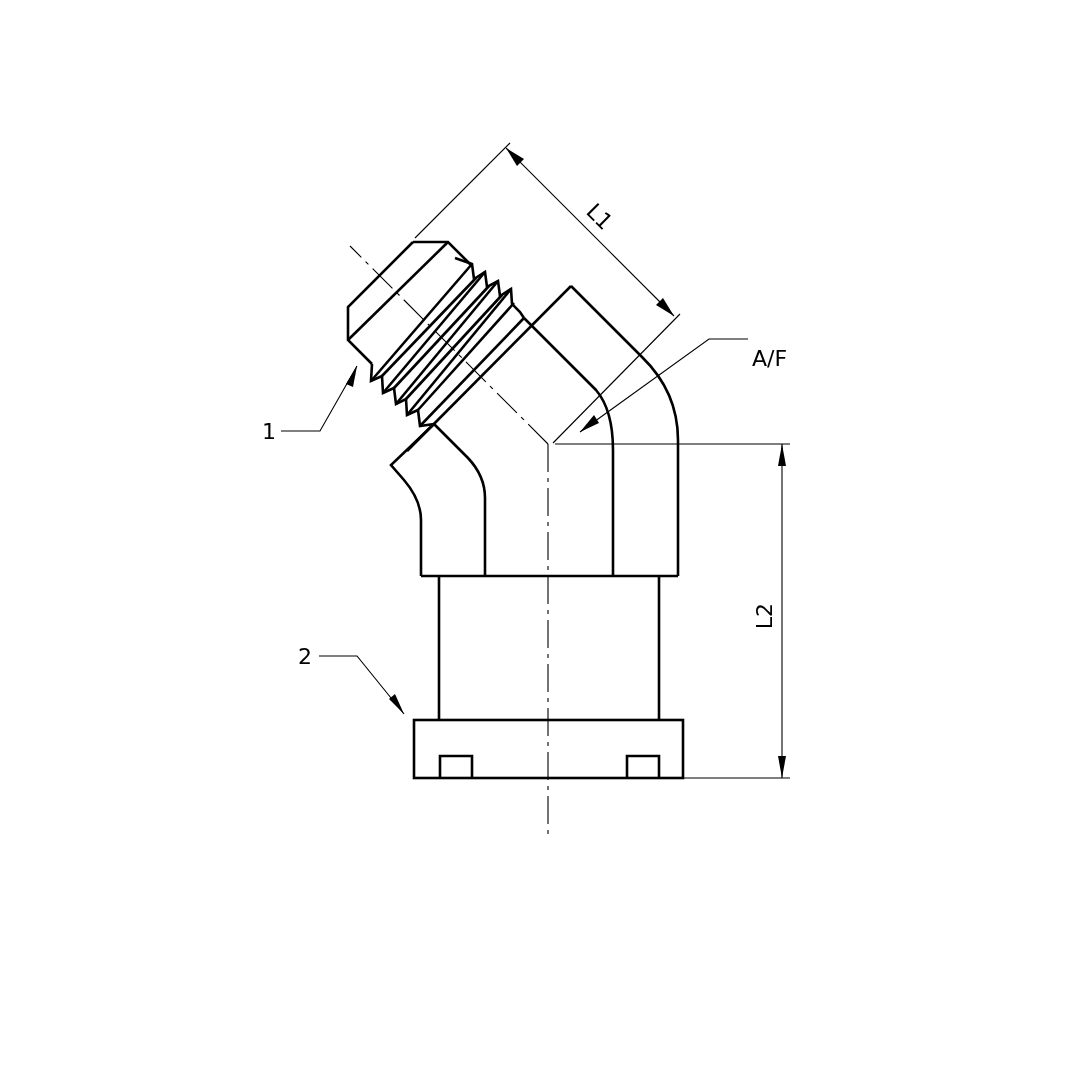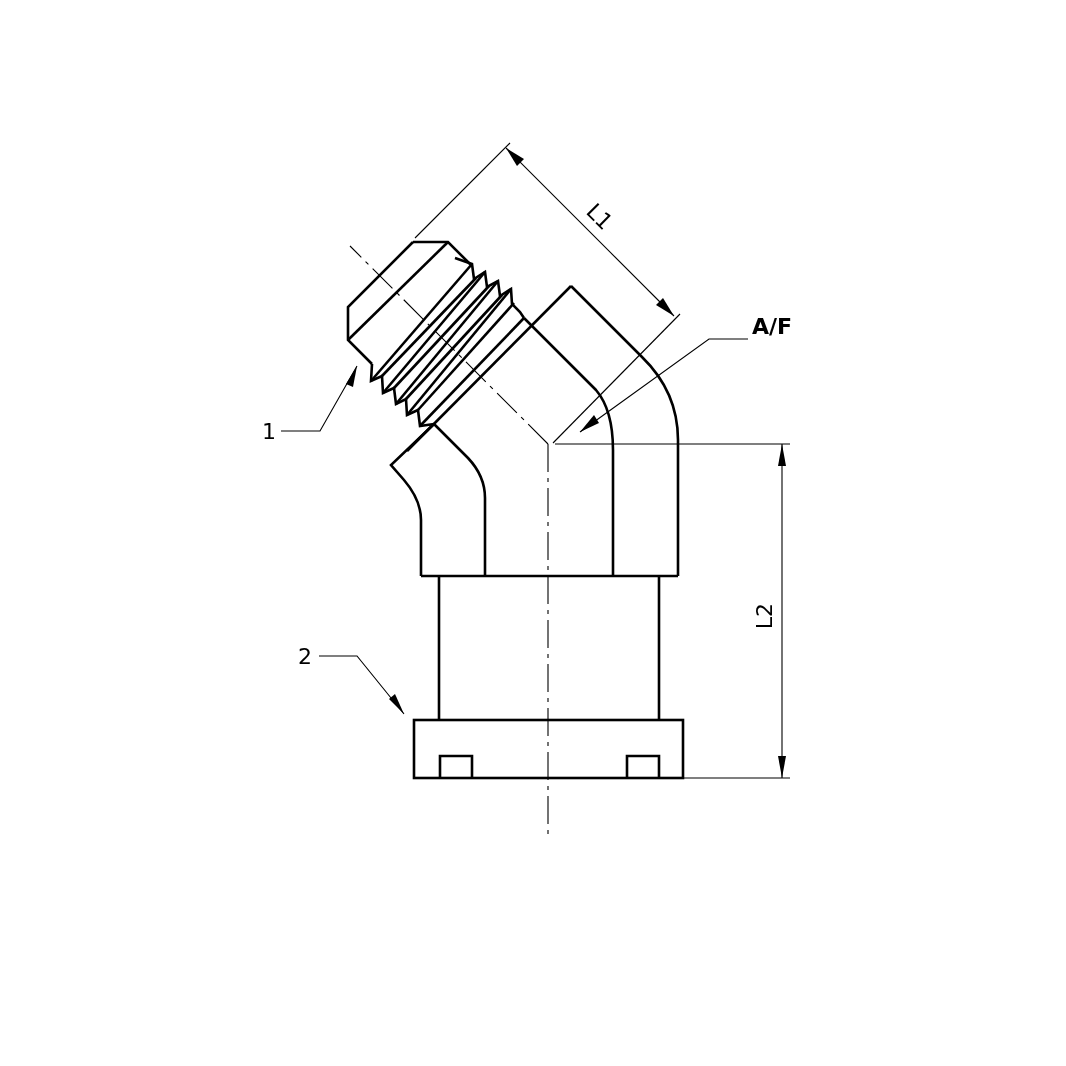--- a/index.html
+++ b/index.html
@@ -95,16 +95,16 @@
   </g>
 
   <g>
     <polyline class="thin" points="319,656 357,656 404,714"></polyline>
     <polygon points="404,714 389,699 395,694" fill="#000"></polygon>
   </g>
 </svg>
 
 <div class="label" style="left:262px; top:421px;">1</div>
 <div class="label" style="left:298px; top:646px;">2</div>
-<div class="label" style="left:752px; top:316px;font-weight:bold;">A/F</div>
+<div class="label" style="left:752px; top:348px;">A/F</div>
 <div class="label" style="left:586px; top:206px; transform: rotate(45deg); transform-origin: center;">L1</div>
 <div class="label" style="left:752px; top:605px; transform: rotate(-90deg); transform-origin: center;">L2</div>
 </div>
 
 </body></html>

